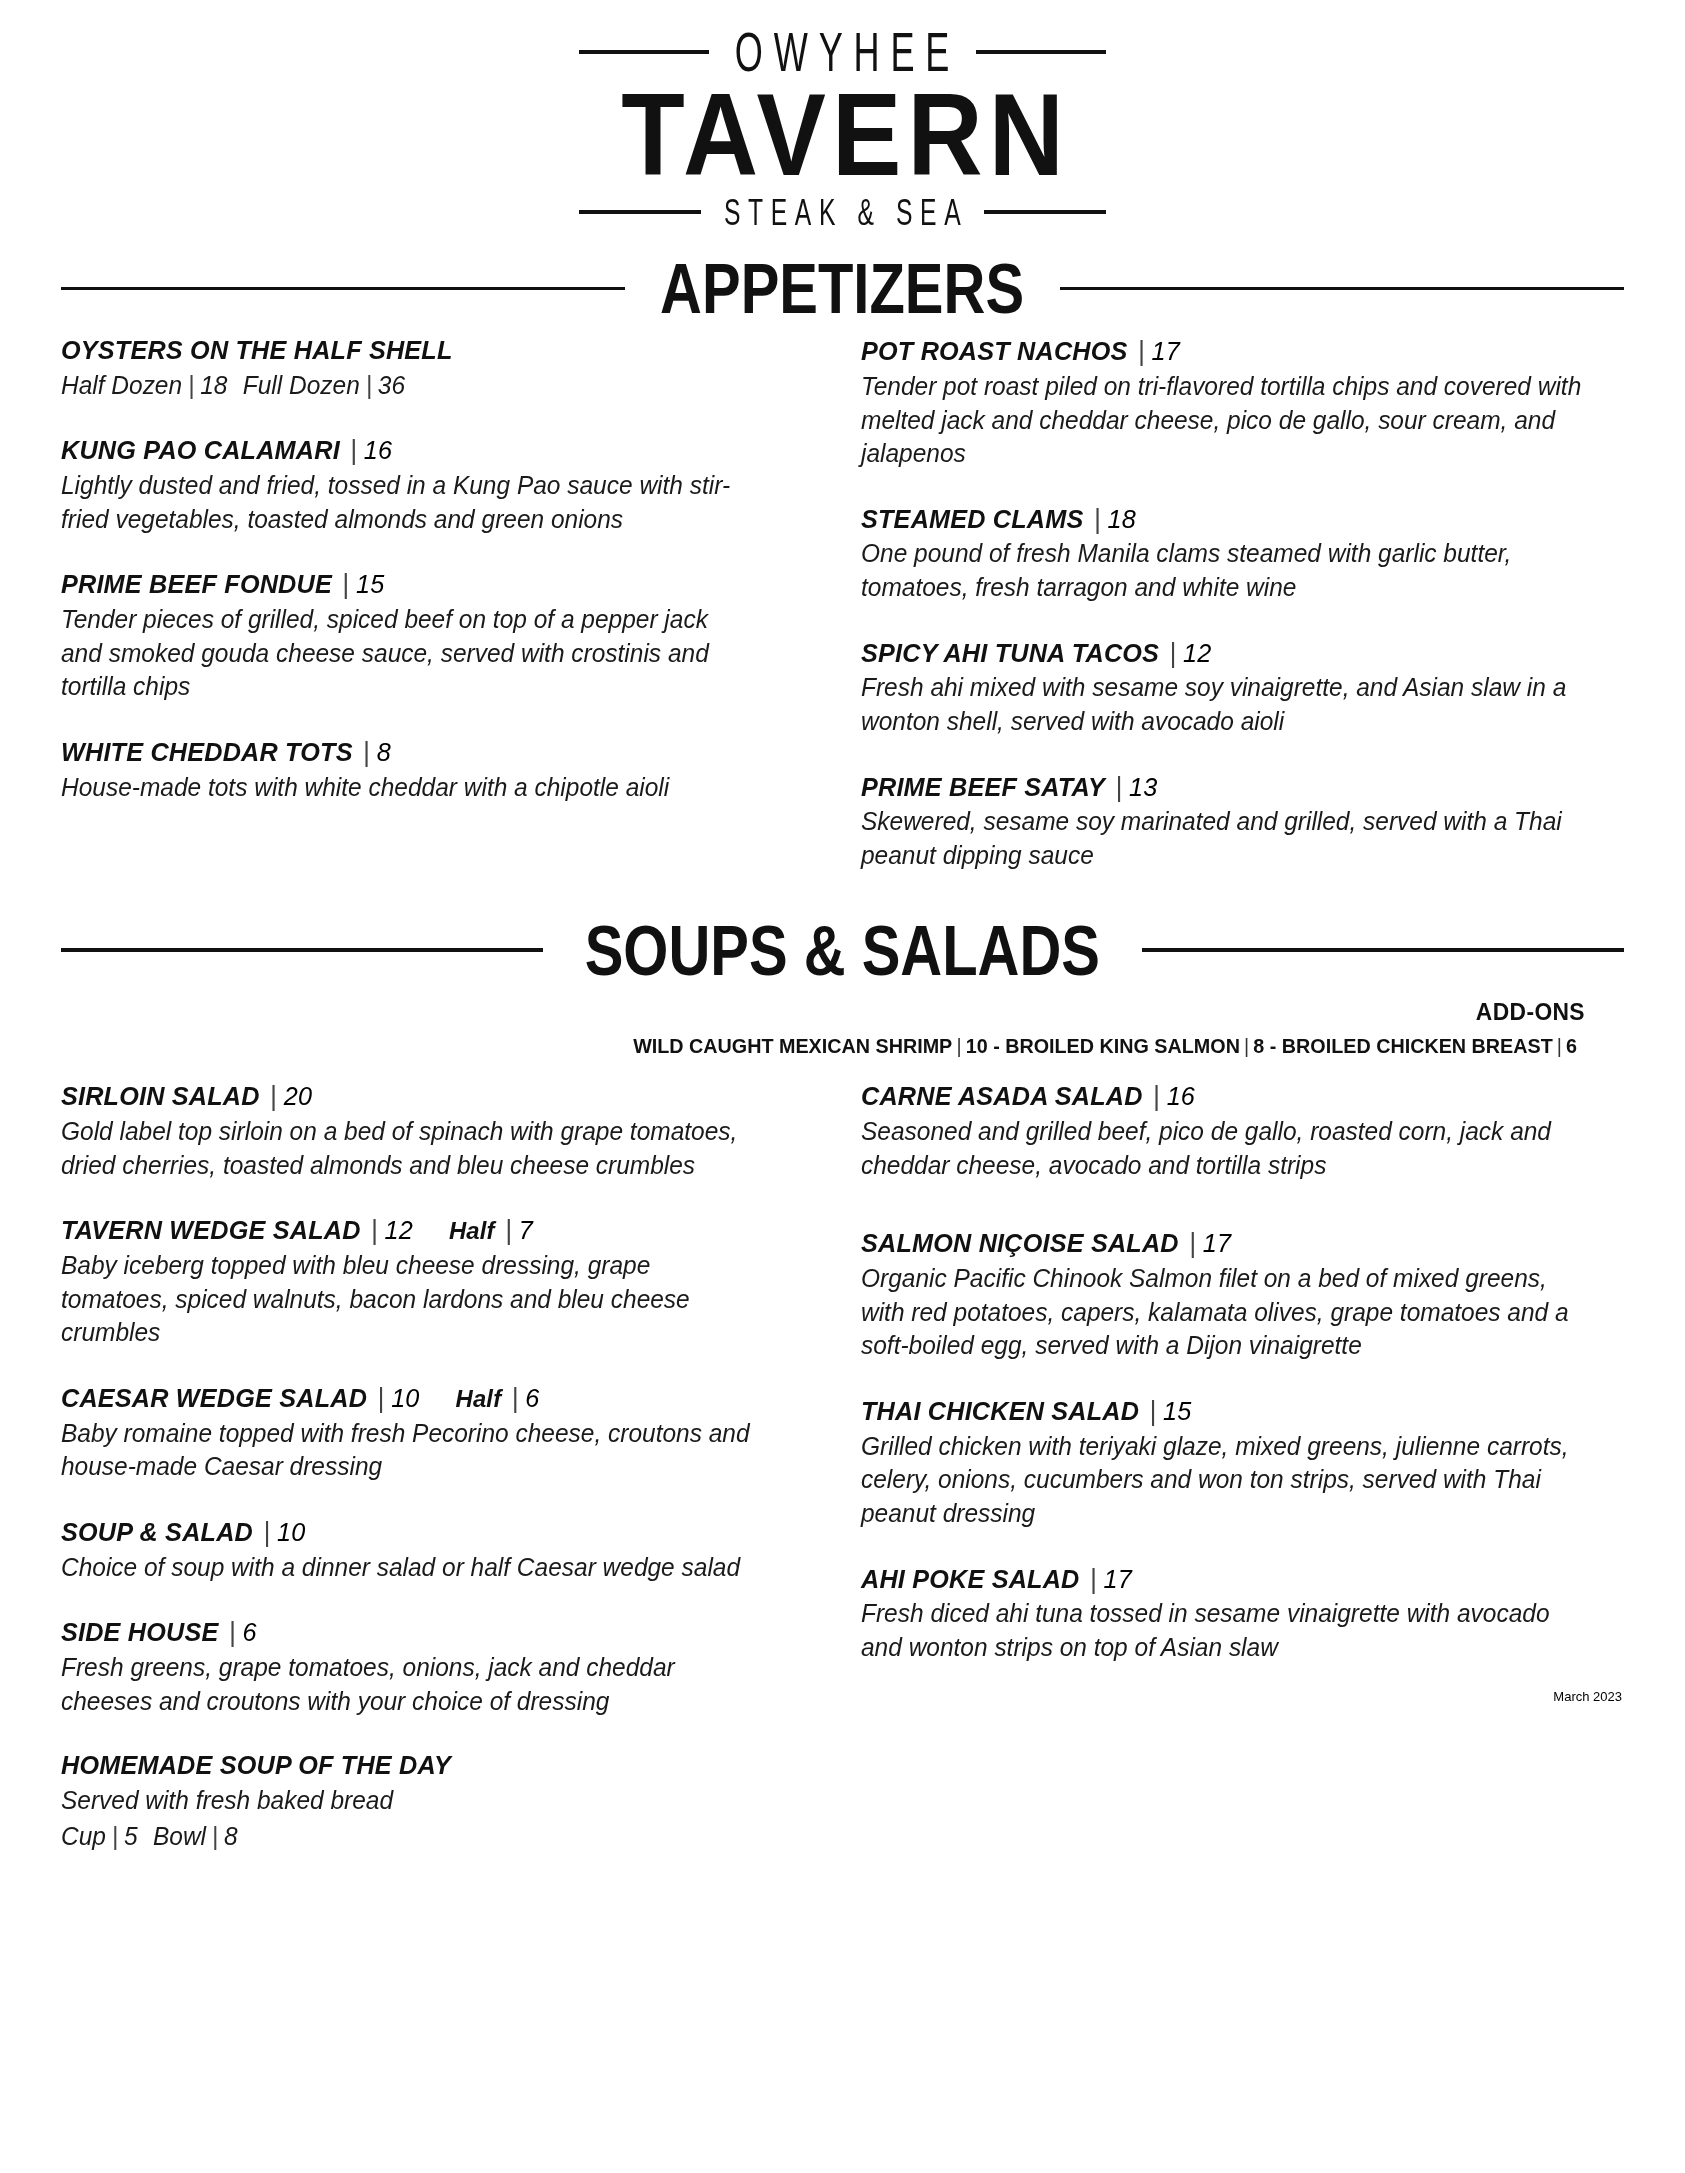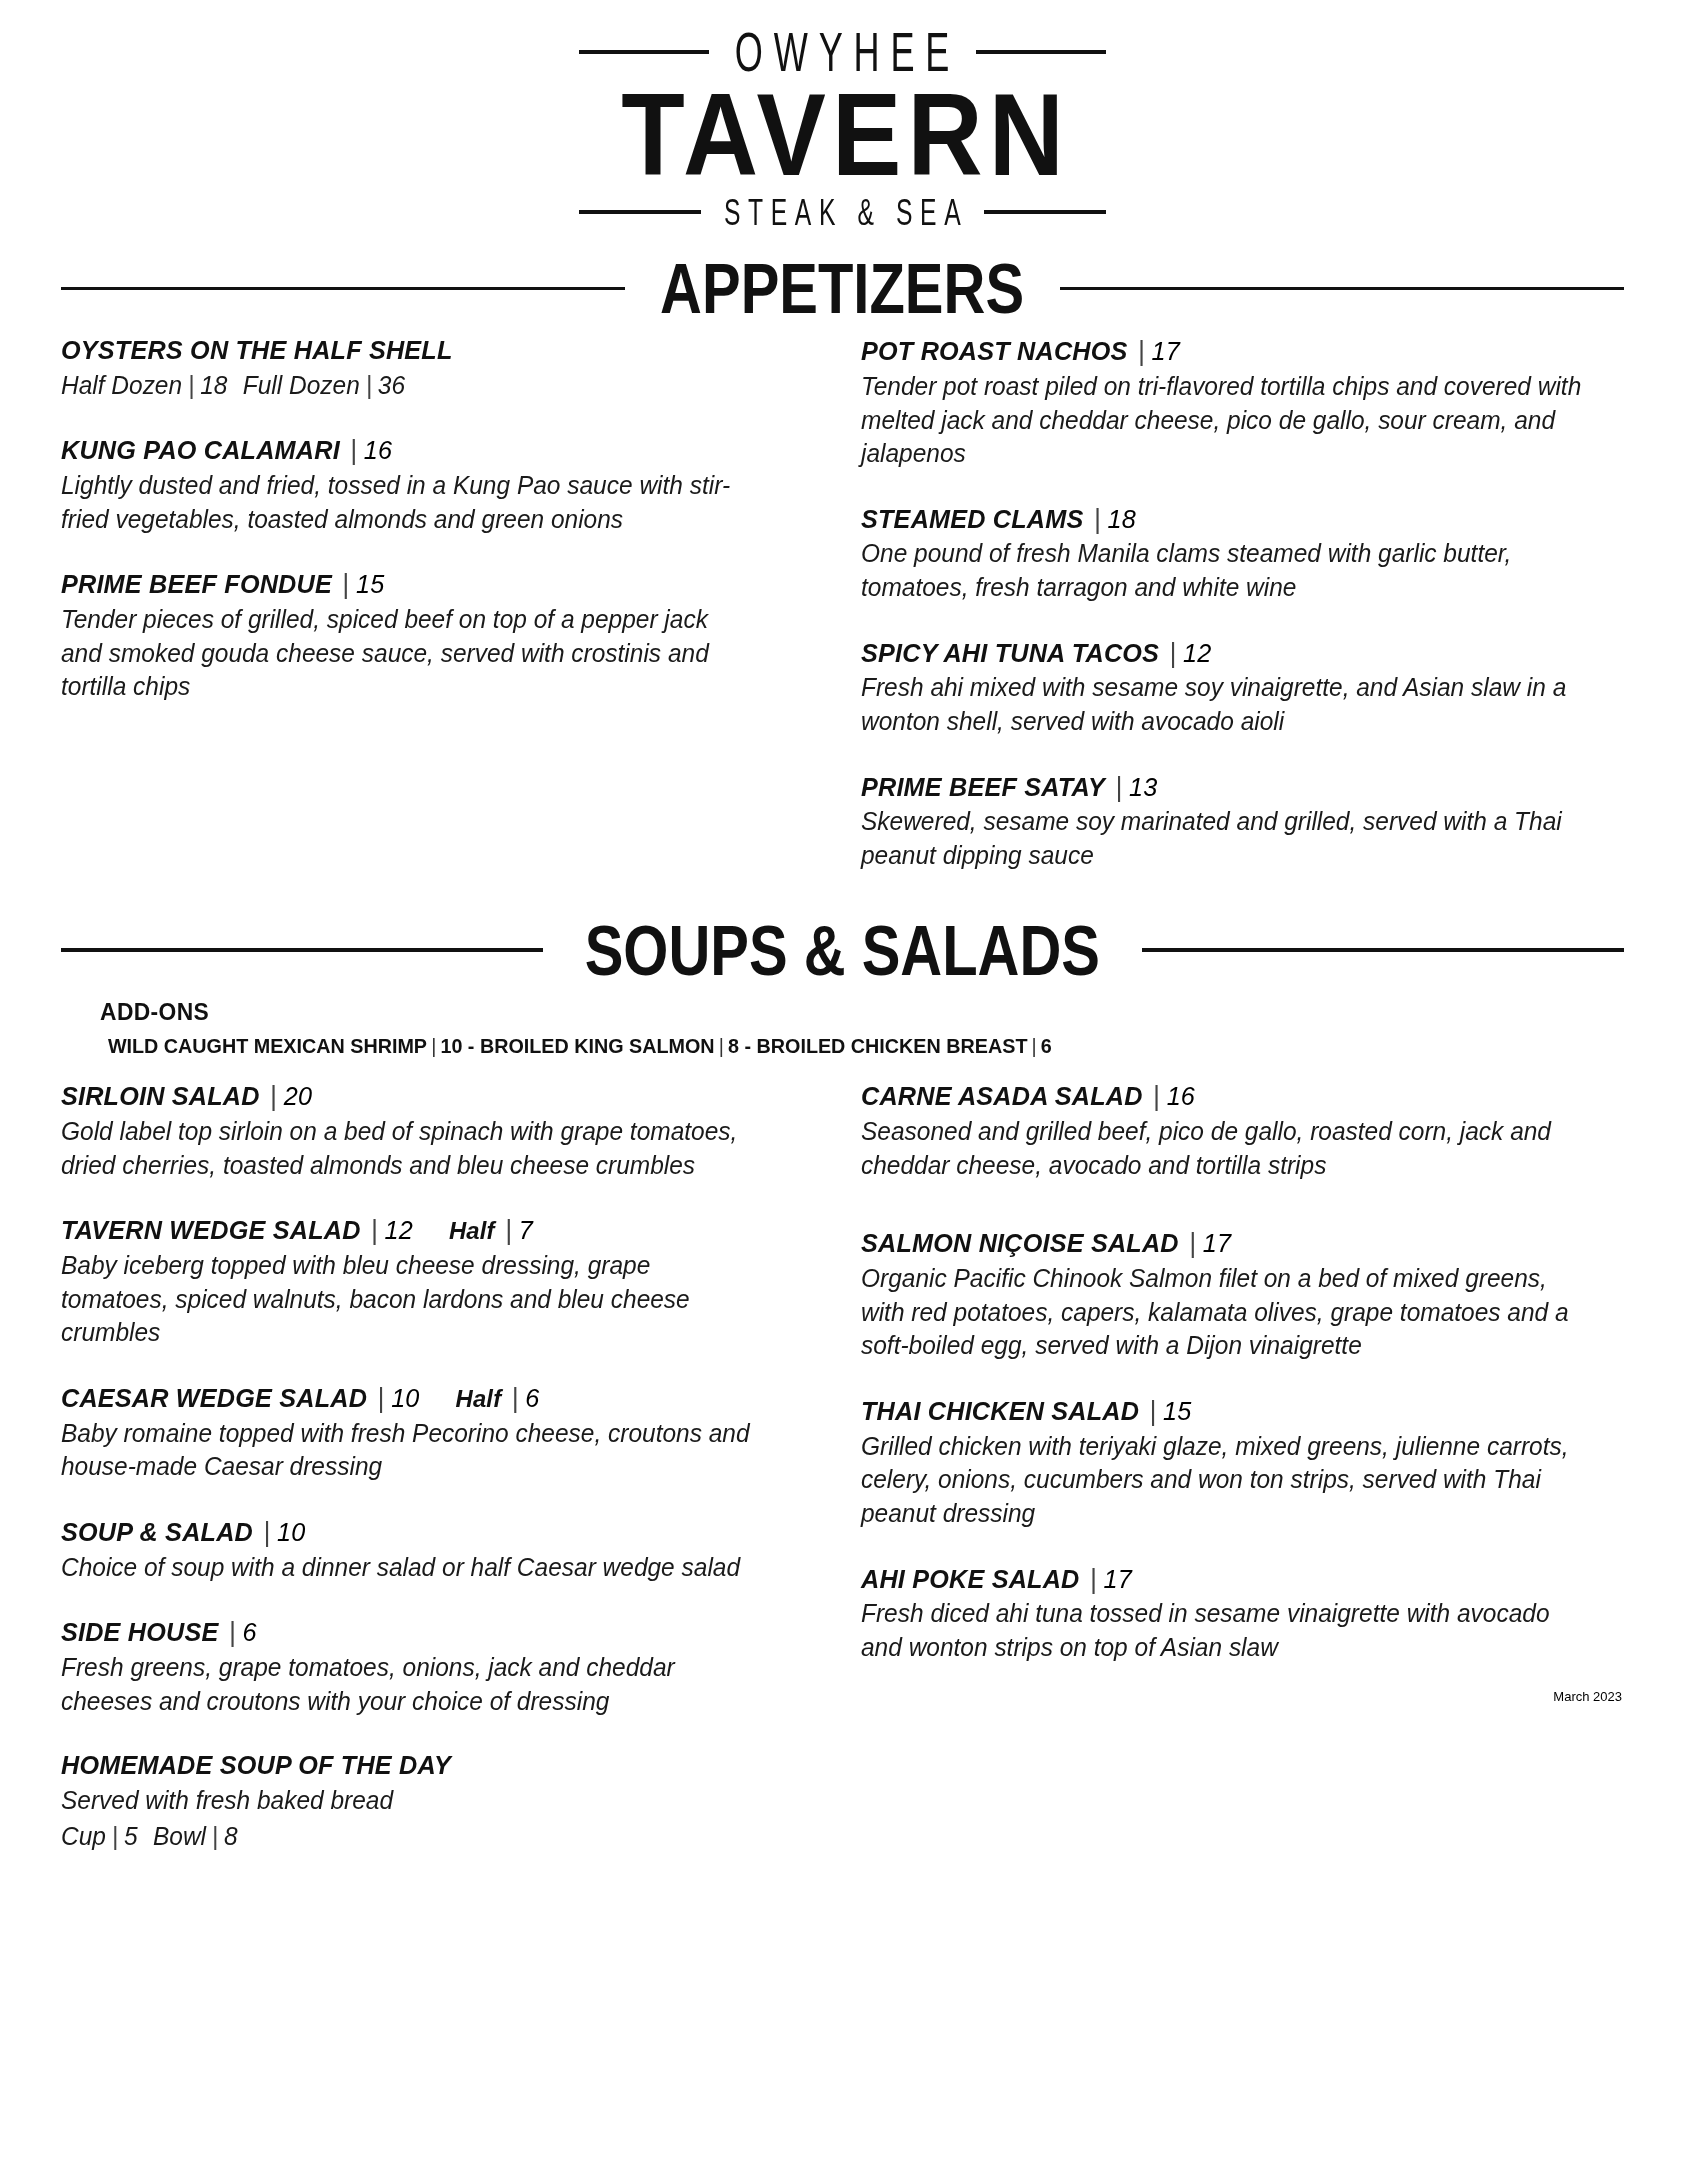--- a/index.html
+++ b/index.html
@@ -99,21 +99,21 @@
     line-height: 1.0;
     padding: 0 19.3px;
     transform: scaleY(1.12) scaleX(0.92);
     transform-origin: center;
     white-space: nowrap;
     color: #111;
   }
 
   
   .addons {
-    text-align: left;
+    text-align: right;
     margin-top: 10.5px;
     margin-bottom: 7px;
   }
   .addons-title {
     font-weight: bold;
     font-size: 24px;
     letter-spacing: 0.4px;
     transform: scaleX(0.95);
     color: #111;
   }
@@ -248,20 +248,26 @@
         <div class="item-desc">Lightly dusted and fried, tossed in a Kung Pao sauce with stir- fried vegetables, toasted almonds and green onions</div>
       </div>
 
       <div class="item">
         <div class="item-head">
           <span>PRIME BEEF FONDUE</span><span class="sep">|</span><span class="price">15</span>
         </div>
         <div class="item-desc">Tender pieces of grilled, spiced beef on top of a pepper jack and smoked gouda cheese sauce, served with crostinis and tortilla chips</div>
       </div>
 
+      <div class="item">
+        <div class="item-head">
+          <span>WHITE CHEDDAR TOTS</span><span class="sep">|</span><span class="price">8</span>
+        </div>
+        <div class="item-desc">House-made tots with white cheddar with a chipotle aioli</div>
+      </div>
 
     </div>
 
     <div class="col right">
 
       <div class="item">
         <div class="item-head">
           <span>POT ROAST NACHOS</span><span class="sep">|</span><span class="price">17</span>
         </div>
         <div class="item-desc">Tender pot roast piled on tri-flavored tortilla chips and covered with melted jack and cheddar cheese, pico de gallo, sour cream, and jalapenos</div>

